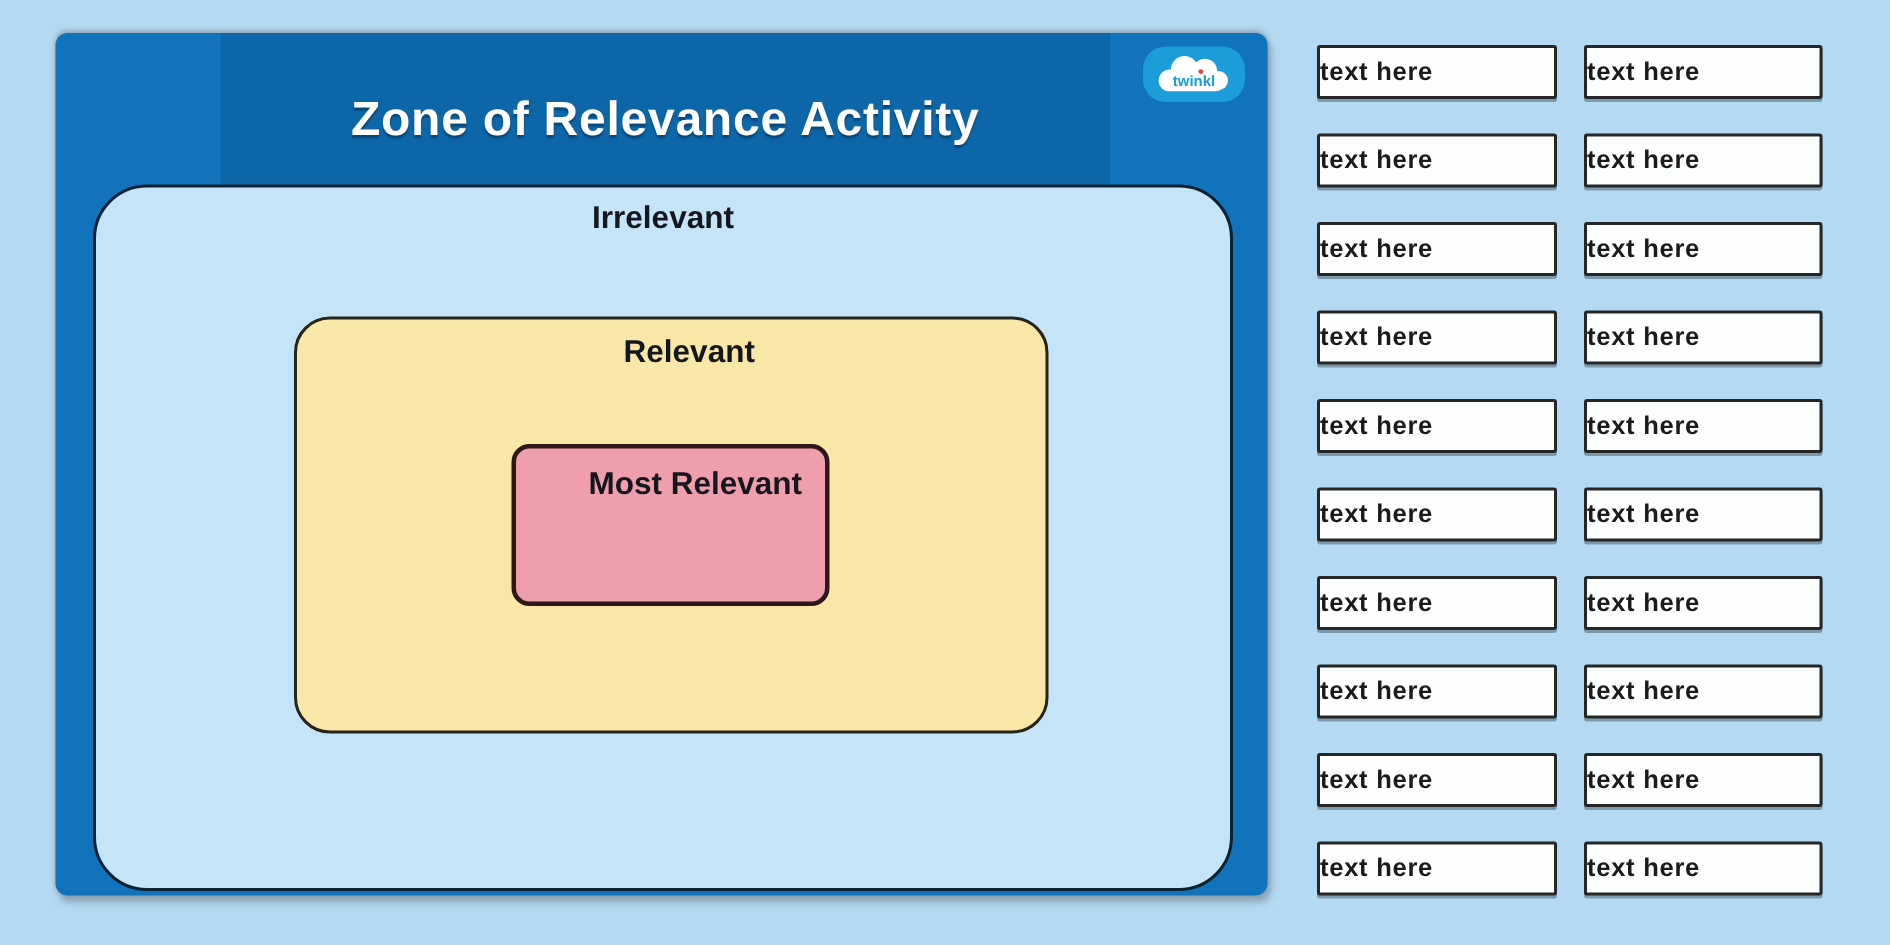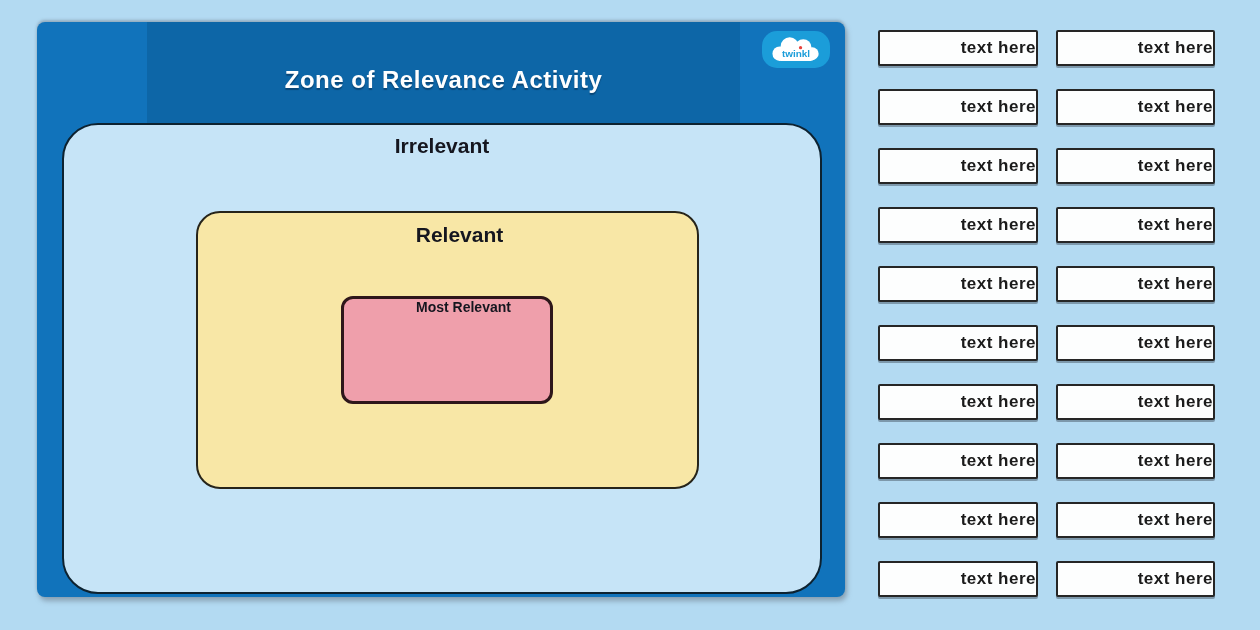--- a/index.html
+++ b/index.html
@@ -37,21 +37,21 @@
     height: 101px;
     background: #0d66a7;
     display: flex;
     align-items: center;
     justify-content: center;
     box-sizing: border-box;
     padding-top: 14px;
   }
   .board-title {
     margin: 0;
-    font-size: 24px;
+    font-size: 32px;
     font-weight: bold;
     color: #ffffff;
     letter-spacing: .5px;
     text-shadow: 0 2px 1px rgba(8,45,80,.55);
     white-space: nowrap;
   }
 
   
   .logo {
     position: absolute;
@@ -107,21 +107,22 @@
   .zone-most-relevant {
     left: 143px;
     top: 83px;
     width: 212px;
     height: 108px;
     background: #ef9fab;
     border: 3px solid #2e171a;
     border-radius: 12px;
   }
   .zone-most-relevant > .zone-label {
-    font-size: 14px;
+    margin-top: 12px;
+    font-size: 21px;
     padding-left: 33px;
   }
 
   
   .cards {
     position: absolute;
     left: 878px;
     top: 30px;
     display: grid;
     grid-template-columns: 160px 159px;
@@ -129,21 +130,21 @@
     column-gap: 18px;
     row-gap: 23px;
   }
   .card {
     background: #fdfefe;
     border: 2px solid #262626;
     border-radius: 2px;
     box-sizing: border-box;
     display: flex;
     align-items: center;
-    justify-content: flex-end;
+    justify-content: flex-start;
     box-shadow: 0 2px 0 rgba(60,72,84,.45);
     cursor: pointer;
   }
   .card span {
     font-size: 17px;
     font-weight: bold;
     color: #1b1b1b;
     letter-spacing: .5px;
   }
 </style>

